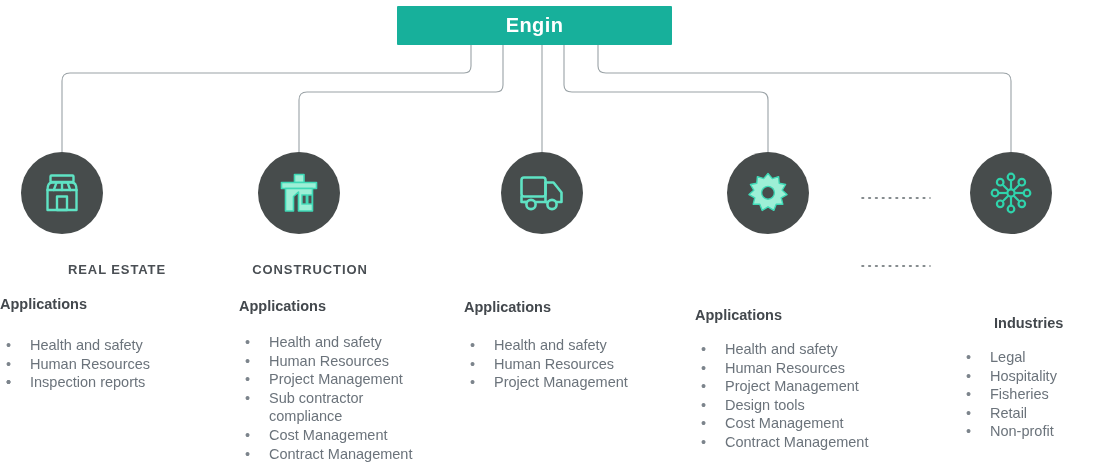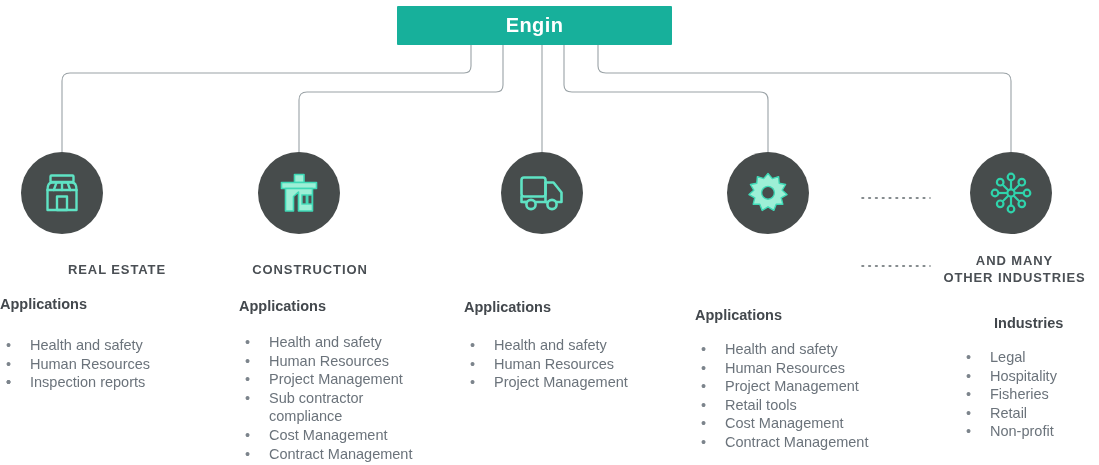--- a/index.html
+++ b/index.html
@@ -221,21 +221,21 @@
              L30.2 33.2 L27.8 39.4 L22 35.8 L16.2 39.4 L13.8 33.2 L7.2 33.2 L8.8 26.8 L3 23.6
              L7.8 19.2 L4.4 13.5 L10.8 12.2 L11.4 5.6 L17.7 7.6 Z"></path>
         <circle cx="22" cy="21.8" r="6.4" fill="#474c4c" stroke="#3fd9b6" stroke-width="1.4"></circle>
       </svg>
     </div>
     <div class="sec-heading" style="left:3px; top:307px;">Applications</div>
     <ul class="bullets" style="left:3px; top:340px; width:210px;">
       <li><span class="dot">•</span><span>Health and safety</span></li>
       <li><span class="dot">•</span><span>Human Resources</span></li>
       <li><span class="dot">•</span><span>Project Management</span></li>
-      <li><span class="dot">•</span><span>Retail tools</span></li>
+      <li><span class="dot">•</span><span>Design tools</span></li>
       <li><span class="dot">•</span><span>Cost Management</span></li>
       <li><span class="dot">•</span><span>Contract Management</span></li>
     </ul>
   </div>
 
   <div class="col" style="left:930px; width:169px;">
     <div class="icon-circle" style="left:40px; top:152px;">
       <svg width="48" height="48" viewBox="0 0 48 48">
         <g stroke="#2fd4ac" stroke-width="2.2" fill="none">
           <line x1="24" y1="24" x2="24" y2="9"></line>
@@ -253,22 +253,20 @@
           <circle cx="24" cy="40" r="3.3"></circle>
           <circle cx="8" cy="24" r="3.3"></circle>
           <circle cx="40" cy="24" r="3.3"></circle>
           <circle cx="13.2" cy="13.2" r="3.3"></circle>
           <circle cx="34.8" cy="13.2" r="3.3"></circle>
           <circle cx="13.2" cy="34.8" r="3.3"></circle>
           <circle cx="34.8" cy="34.8" r="3.3"></circle>
         </g>
       </svg>
     </div>
-    <div class="cat-title" style="left:0px; top:252px; width:169px;">AND MANY
-OTHER INDUSTRIES</div>
     <div class="sec-heading" style="left:16px; top:315px;margin-left:48px;">Industries</div>
     <ul class="bullets" style="left:30px; top:348px; width:139px;">
       <li><span class="dot">•</span><span>Legal</span></li>
       <li><span class="dot">•</span><span>Hospitality</span></li>
       <li><span class="dot">•</span><span>Fisheries</span></li>
       <li><span class="dot">•</span><span>Retail</span></li>
       <li><span class="dot">•</span><span>Non-profit</span></li>
     </ul>
   </div>
 

